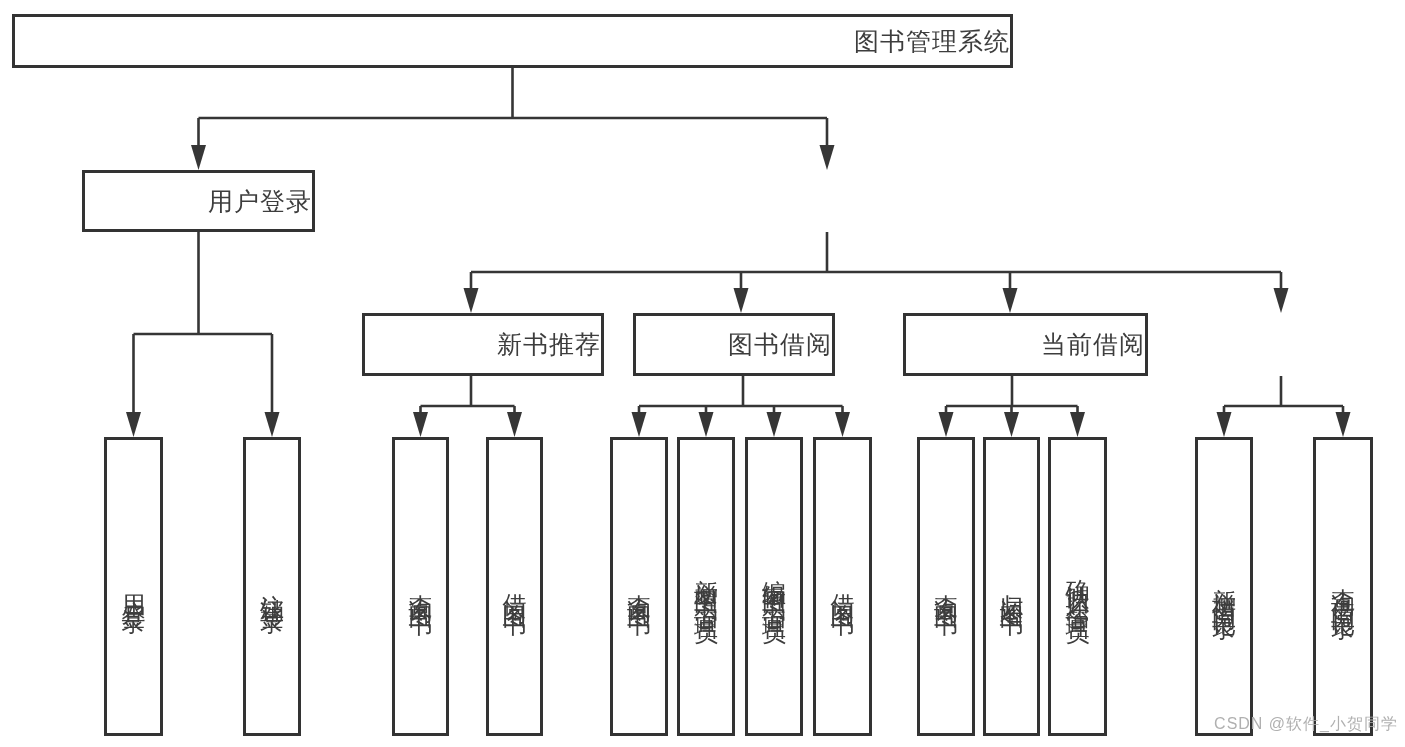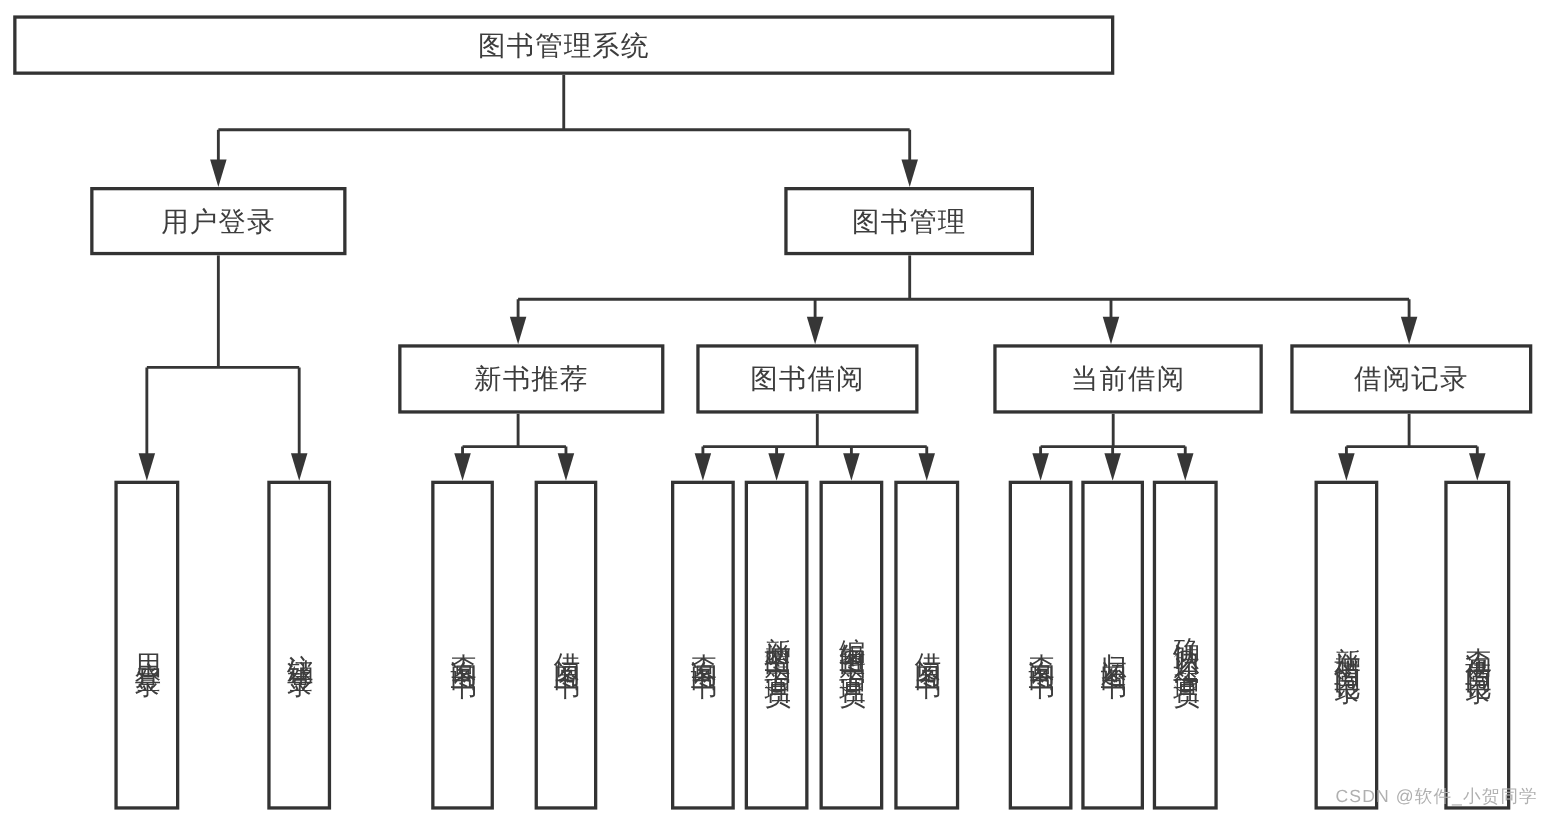--- a/index.html
+++ b/index.html
@@ -3,21 +3,21 @@
 <meta charset="utf-8">
 <style>
   html,body{margin:0;padding:0;background:#ffffff;}
   .stage{
     position:relative;width:1405px;height:747px;background:#ffffff;overflow:hidden;
     font-family:"Liberation Sans",sans-serif;color:#3d3d3d;
   }
   .wires{position:absolute;left:0;top:0;width:1405px;height:747px;}
   .hbox{
     position:absolute;box-sizing:border-box;background:#ffffff;
-    border:3px solid #333333;display:flex;align-items:center;justify-content:center;
+    border:3px solid #333333;display:flex;align-items:center;justify-content:flex-end;
     font-size:25px;letter-spacing:1px;white-space:nowrap;z-index:2;
   }
   .vbox{
     position:absolute;top:437px;height:299px;box-sizing:border-box;background:#ffffff;
     border:3px solid #333333;display:flex;align-items:center;justify-content:center;
     writing-mode:vertical-rl;font-size:24px;letter-spacing:6px;line-height:1;z-index:2;
   }
   .watermark{
     position:absolute;right:7px;top:714px;font-size:16px;letter-spacing:1px;
     color:#b0b0b0;z-index:5;white-space:nowrap;
@@ -73,35 +73,29 @@
     </g>
   </svg>
 
   <div class="hbox" style="left:12px;top:14px;width:1001px;height:54px">
     <span>图书管理系统</span>
   </div>
 
   <div class="hbox" style="left:82px;top:170px;width:233px;height:62px">
     <span>用户登录</span>
   </div>
-  <div class="hbox" style="left:713px;top:170px;width:227px;height:62px">
-    <span>图书管理</span>
-  </div>
 
   <div class="hbox" style="left:362px;top:313px;width:242px;height:63px">
     <span>新书推荐</span>
   </div>
   <div class="hbox" style="left:633px;top:313px;width:202px;height:63px">
     <span>图书借阅</span>
   </div>
   <div class="hbox" style="left:903px;top:313px;width:245px;height:63px">
     <span>当前借阅</span>
-  </div>
-  <div class="hbox" style="left:1173px;top:313px;width:220px;height:63px">
-    <span>借阅记录</span>
   </div>
 
   <div class="vbox" style="left:104px;width:59px">
     <span>用户登录</span>
   </div>
   <div class="vbox" style="left:243px;width:58px">
     <span>注销登录</span>
   </div>
 
   <div class="vbox" style="left:392px;width:57px">

